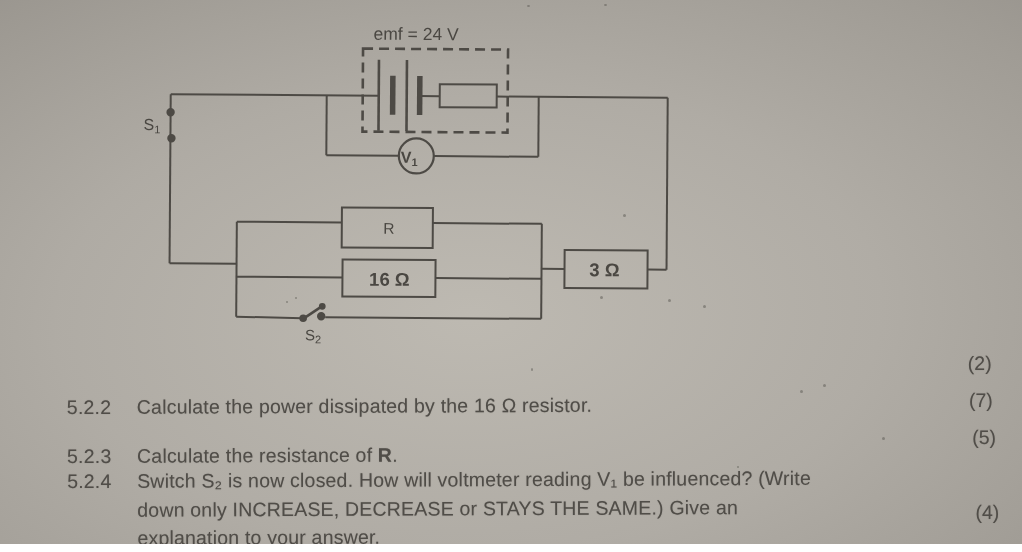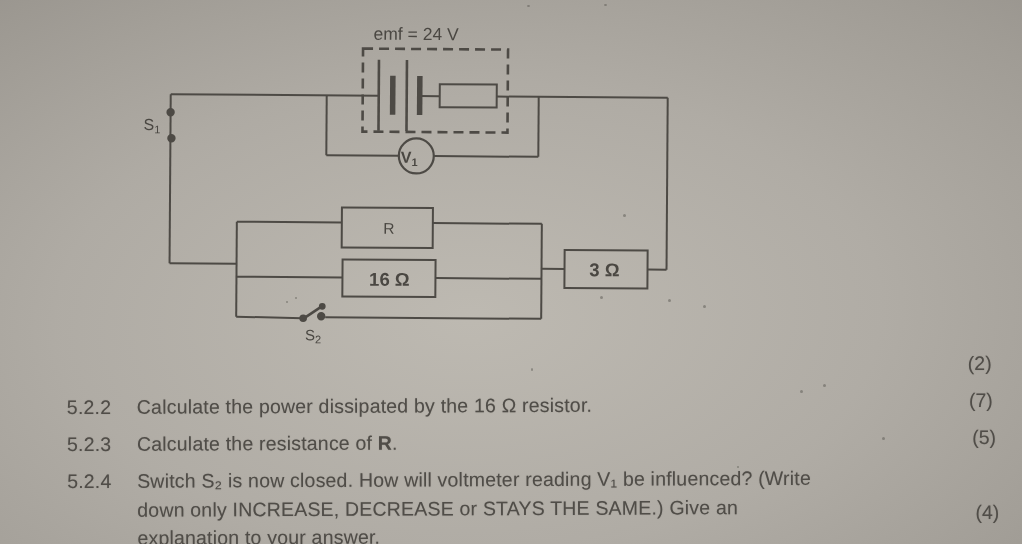--- a/index.html
+++ b/index.html
@@ -90,21 +90,21 @@
 
   <div class="qlayer">
 
     <div class="marks" style="top:356px;right:30px">(2)</div>
 
     <div class="q" style="top:393px">
       <span class="qnum">5.2.2</span><span class="qtext">Calculate the power dissipated by the 16 Ω resistor.</span>
     </div>
     <div class="marks" style="top:393px;right:29px">(7)</div>
 
-    <div class="q" style="top:430px">
+    <div class="q" style="top:442px">
       <span class="qnum">5.2.3</span><span class="qtext"><span>Calculate the resistance of </span><span class="boldR">R</span><span>.</span></span>
     </div>
     <div class="marks" style="top:430px;right:26px">(5)</div>
 
     <div class="q" style="top:467px">
       <span class="qnum">5.2.4</span><span class="qlines"><span class="qline">Switch S₂ is now closed. How will voltmeter reading V₁ be influenced? (Write</span><span class="qline">down only INCREASE, DECREASE or STAYS THE SAME.) Give an</span><span class="qline">explanation to your answer.</span></span>
     </div>
     <div class="marks" style="top:505px;right:23px">(4)</div>
   </div>
 

